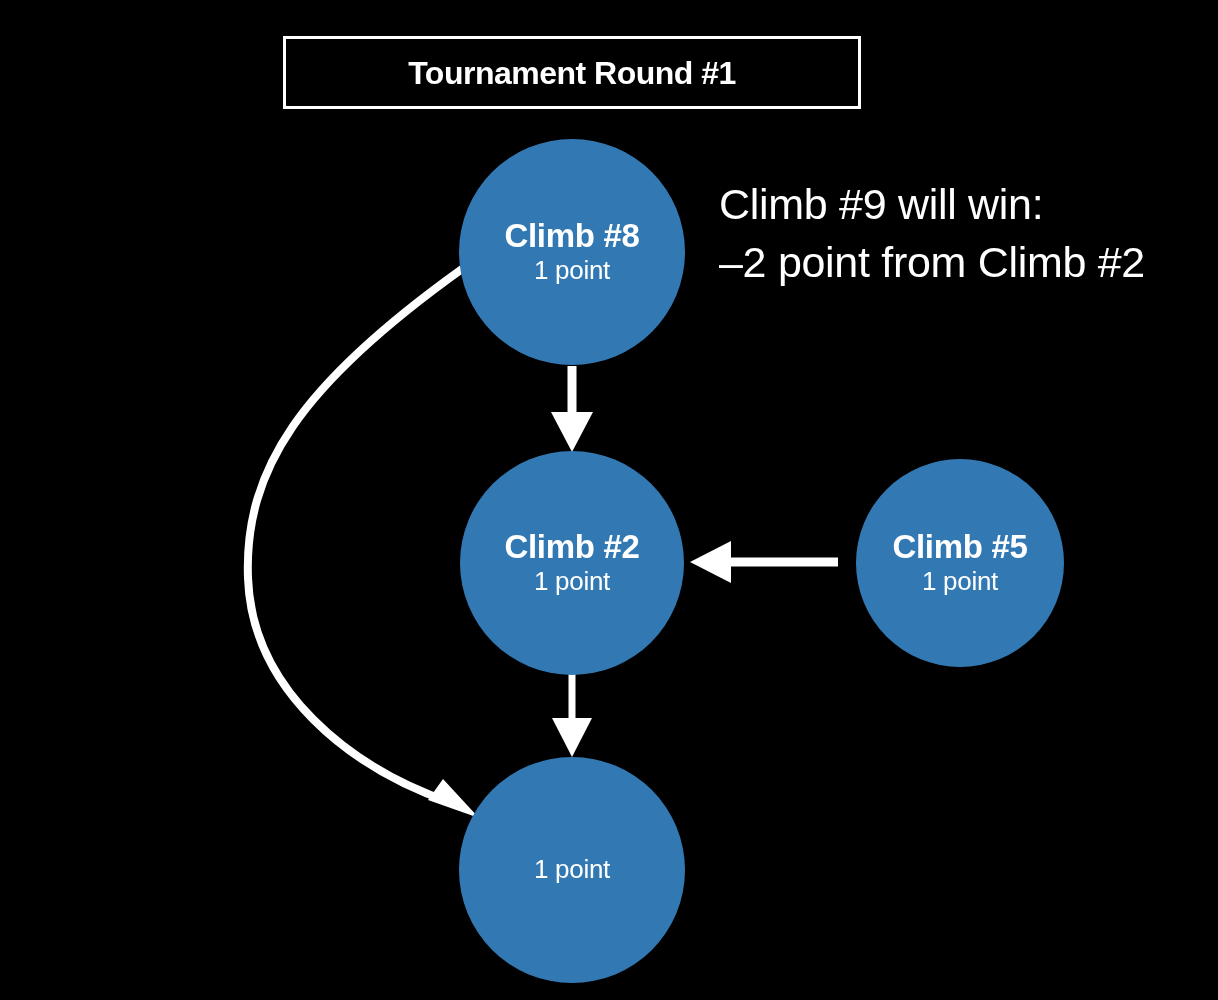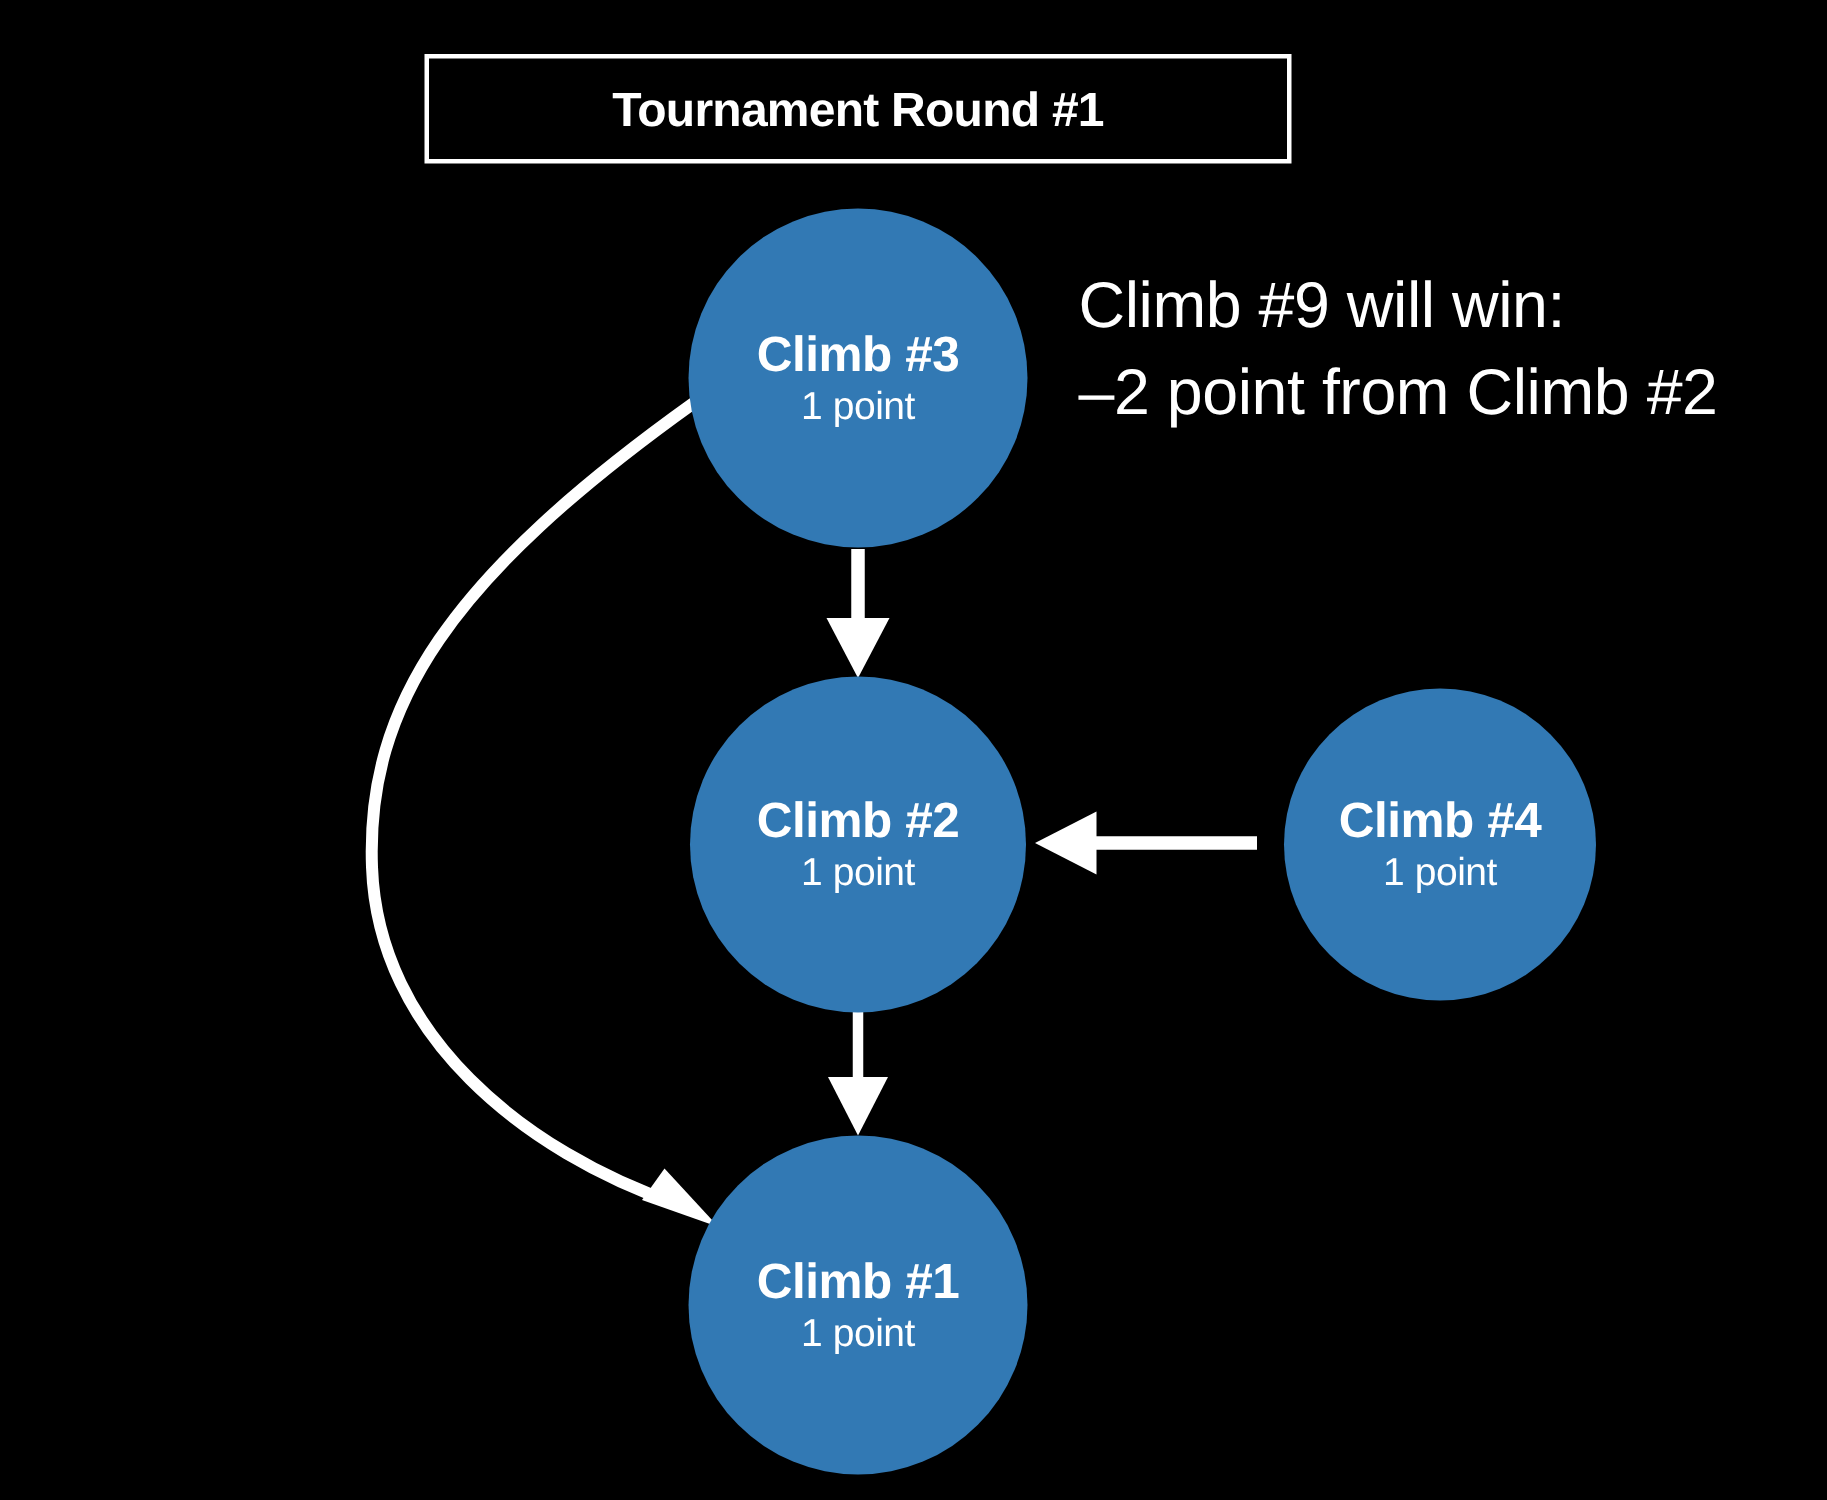--- a/index.html
+++ b/index.html
@@ -125,32 +125,31 @@
       <polygon points="690,562 731,541 731,583" fill="#ffffff"></polygon>
     </g>
 
     <g>
       <path d="M 462,269 C 300,385 244,470 248,578 C 252,690 350,768 452,803" fill="none" stroke="#ffffff" stroke-width="8" stroke-linecap="round"></path>
       <polygon points="479,818 428,800 443,779" fill="#ffffff"></polygon>
     </g>
   </svg>
 
   <div class="node" style="left:459px; top:139px; width:226px; height:226px; background:#3279b4;">
-    <span class="node-title">Climb #3</span>
+    <span class="node-title">Climb #8</span>
     <span class="node-sub">1 point</span>
   </div>
 
   <div class="node" style="left:460px; top:451px; width:224px; height:224px; background:#3279b4;">
     <span class="node-title">Climb #2</span>
     <span class="node-sub">1 point</span>
   </div>
 
   <div class="node" style="left:856px; top:459px; width:208px; height:208px; background:#3279b4;">
-    <span class="node-title">Climb #4</span>
+    <span class="node-title">Climb #5</span>
     <span class="node-sub">1 point</span>
   </div>
 
   <div class="node" style="left:459px; top:757px; width:226px; height:226px; background:#3279b4;">
-    <span class="node-title">Climb #1</span>
     <span class="node-sub">1 point</span>
   </div>
 
 </div>
 
 </body></html>

